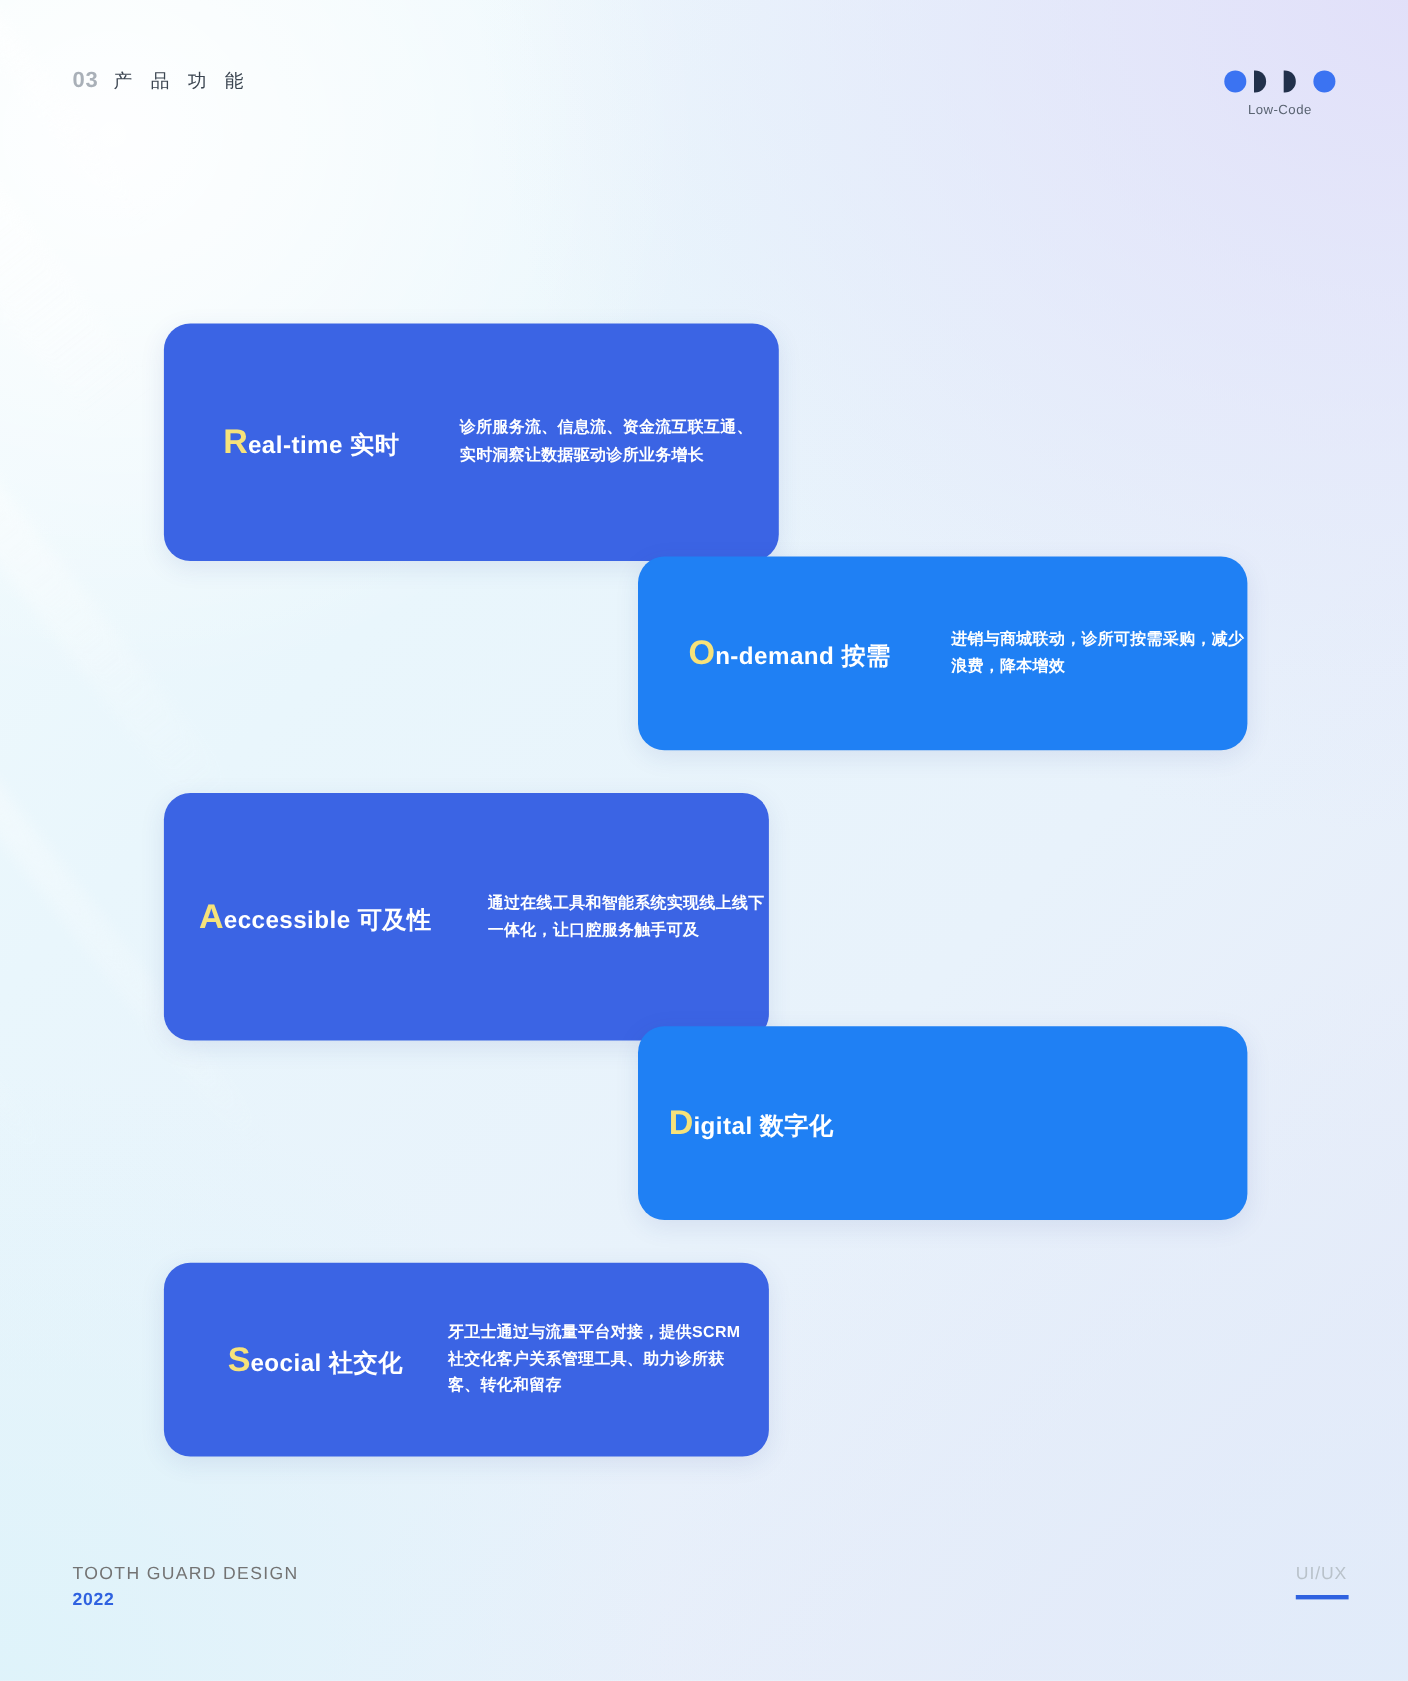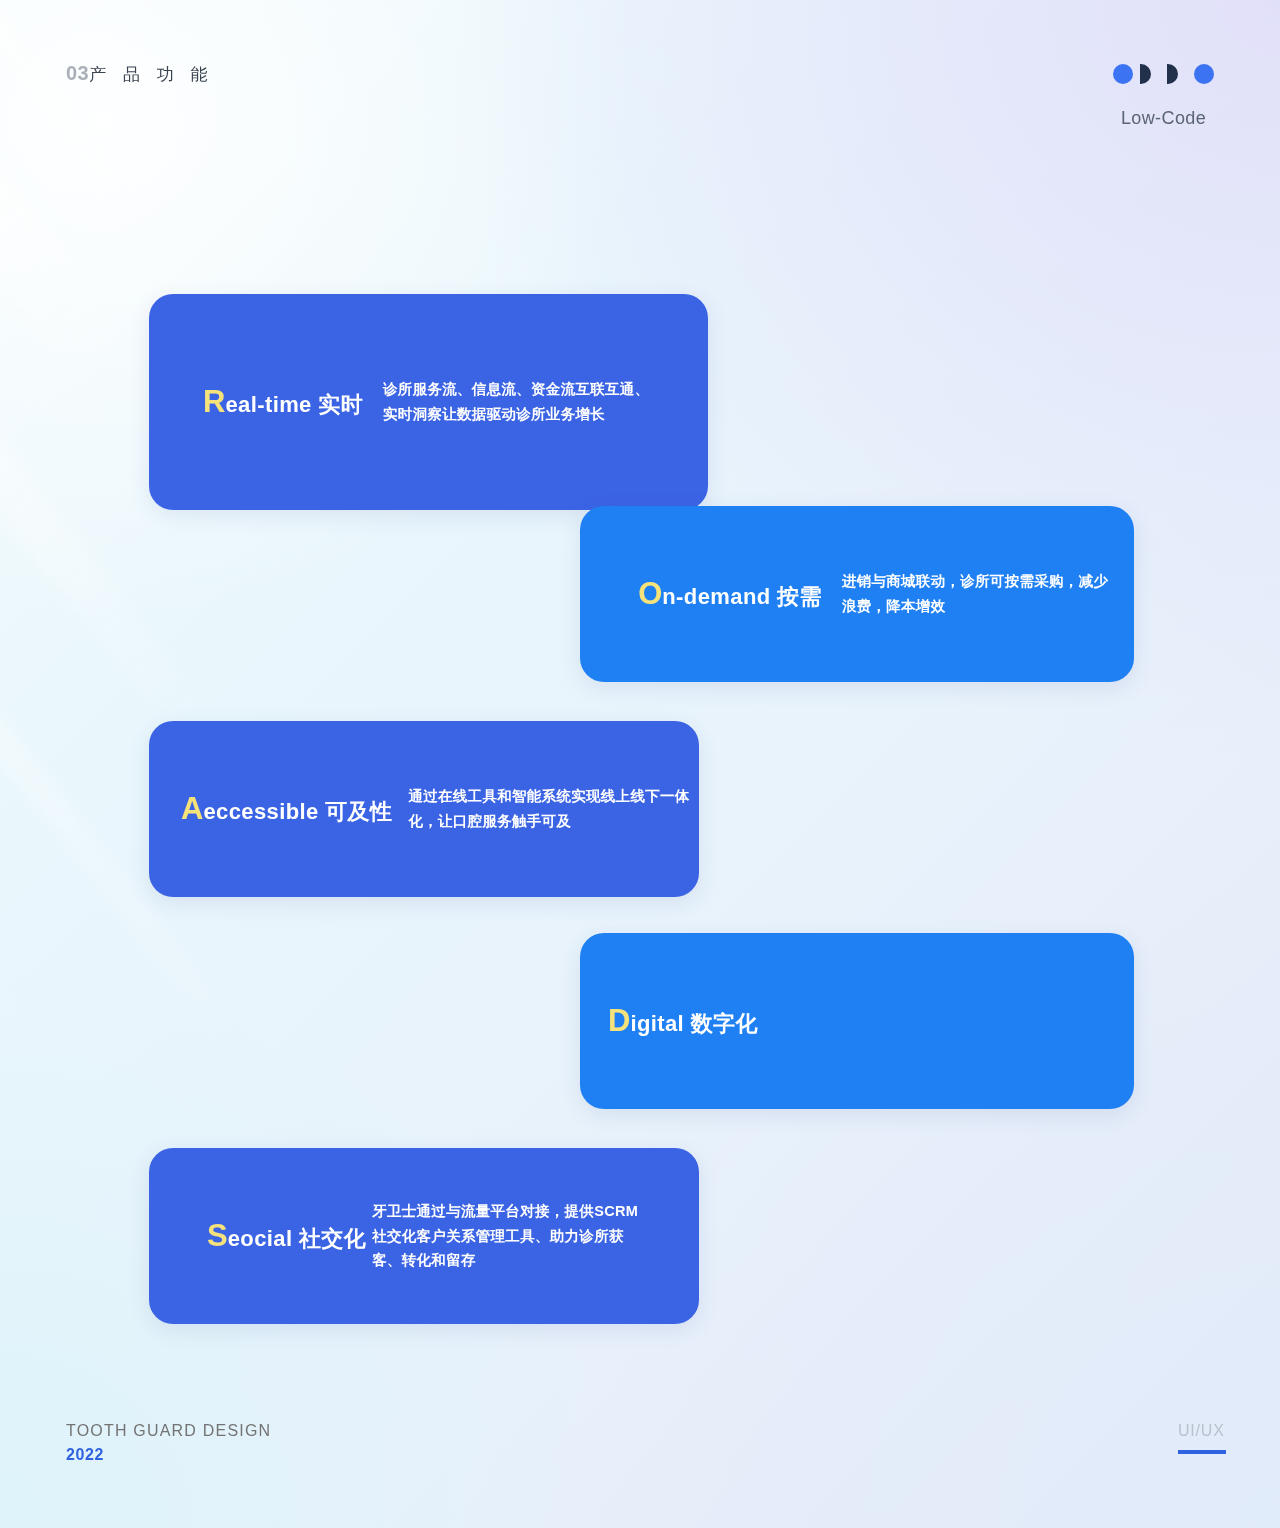--- a/index.html
+++ b/index.html
@@ -32,42 +32,42 @@
     filter: blur(6px);
   }
   .s1 { left:-180px; top:-60px;  width:520px;  height:70px;  transform:rotate(52deg); opacity:.75; }
   .s2 { left:-250px; top:120px;  width:760px;  height:46px;  transform:rotate(52deg); opacity:.55; }
   .s3 { left:-300px; top:330px;  width:900px;  height:30px;  transform:rotate(52deg); opacity:.45; }
   .s4 { left:-120px; top:-140px; width:430px;  height:26px;  transform:rotate(52deg); opacity:.6;  }
   .s5 { left:-330px; top:560px;  width:620px;  height:22px;  transform:rotate(52deg); opacity:.30; }
 
   
   #header { position:absolute; left:66px; top:62px; }
-  #eyebrow { display:flex; align-items:baseline; }
+  #eyebrow { display:flex; align-items:baseline; gap:14px; }
   #eyebrow-num {
     font-size:20px; font-weight:bold; color:#a9b0b8; letter-spacing:.5px;
   }
   #eyebrow-cn {
     font-size:17px; color:#3a4450; letter-spacing:6px; font-weight:400;
   }
   #title-wrap { margin-top:14px; display:flex; }
   #title-rule { width:2px; background:#c7d2dc; margin-right:21px; align-self:stretch; }
   #title-lines {
     font-size:38px; font-weight:bold; color:#1f2c44;
     letter-spacing:1.5px; line-height:1.22;
   }
 
   
   #logo { position:absolute; right:66px; top:64px; text-align:center; }
   #logo-marks { display:flex; gap:7px; align-items:center; justify-content:center; }
   .mark { width:20px; height:20px; }
   .mark-circle { border-radius:50%; background:#3b73f2; }
   .mark-d { background:#22314b; border-radius:0 10px 10px 0; width:11px; margin-right:9px; }
   #logo-label {
-    margin-top:24px; font-size:18px; color:#5a6472; letter-spacing:.4px;
+    margin-top:9px; font-size:12px; color:#5a6472; letter-spacing:.4px;
   }
 
   
   #cards { position:absolute; inset:0; }
   .card {
     position:absolute;
     border-radius:24px;
     display:flex;
     align-items:center;
     color:#ffffff;
@@ -77,34 +77,35 @@
   .card-title {
     font-size:22px; font-weight:bold; white-space:nowrap; letter-spacing:.4px;
     flex:0 0 auto;
   }
   .card-title .cap {
     color:#f6e27a; font-size:31px; font-weight:bold; letter-spacing:0;
   }
   .card-desc {
     font-size:14.5px; line-height:1.72; font-weight:bold; letter-spacing:.3px;
     color:#ffffff;
+    margin-left:35px;
   }
 
   
   #card-0 { left:149px;  top:294px;  width:559px;  height:216px; background:#3b64e4; }
   #card-0 .card-inner { padding:0 0 0 54px; }
   #card-0 .card-title { margin-right:20px; }
   #card-0 .card-desc  { width:280px; }
 
   #card-1 { left:580px;  top:506px;  width:554px;  height:176px; background:#1f80f4; }
   #card-1 .card-inner { padding:0 0 0 46px; justify-content:center; }
   #card-1 .card-title { margin-right:20px; }
   #card-1 .card-desc  { width:280px; }
 
-  #card-2 { left:149px;  top:721px;  width:550px;  height:176px; background:#3b64e4; }
+  #card-2 { left:149px;  top:721px;  width:550px;  height:225px; background:#3b64e4; }
   #card-2 .card-inner { padding:0 0 0 32px; }
   #card-2 .card-title { margin-right:16px; }
   #card-2 .card-desc  { width:285px; }
 
   #card-3 { left:580px;  top:933px;  width:554px;  height:176px; background:#1f80f4; }
   #card-3 .card-inner { padding:0 0 0 28px; }
   #card-3 .card-title { margin-right:24px; }
   #card-3 .card-desc  { width:285px; }
 
   #card-4 { left:149px;  top:1148px; width:550px;  height:176px; background:#3b64e4; }

